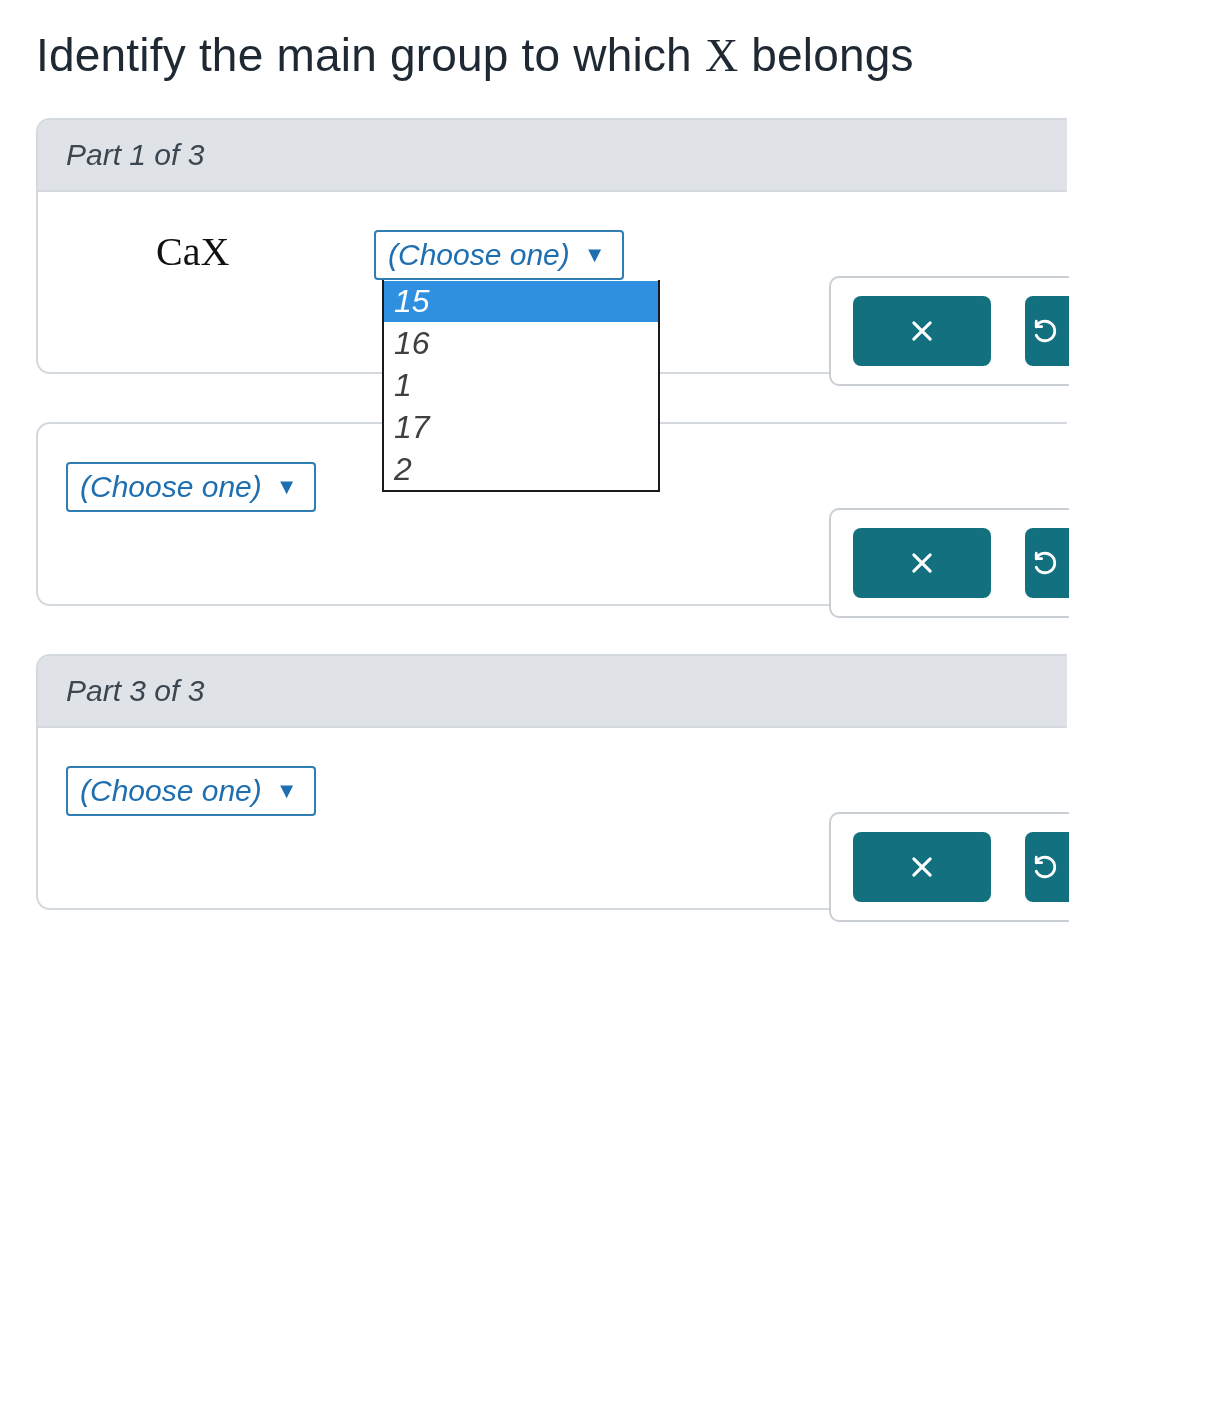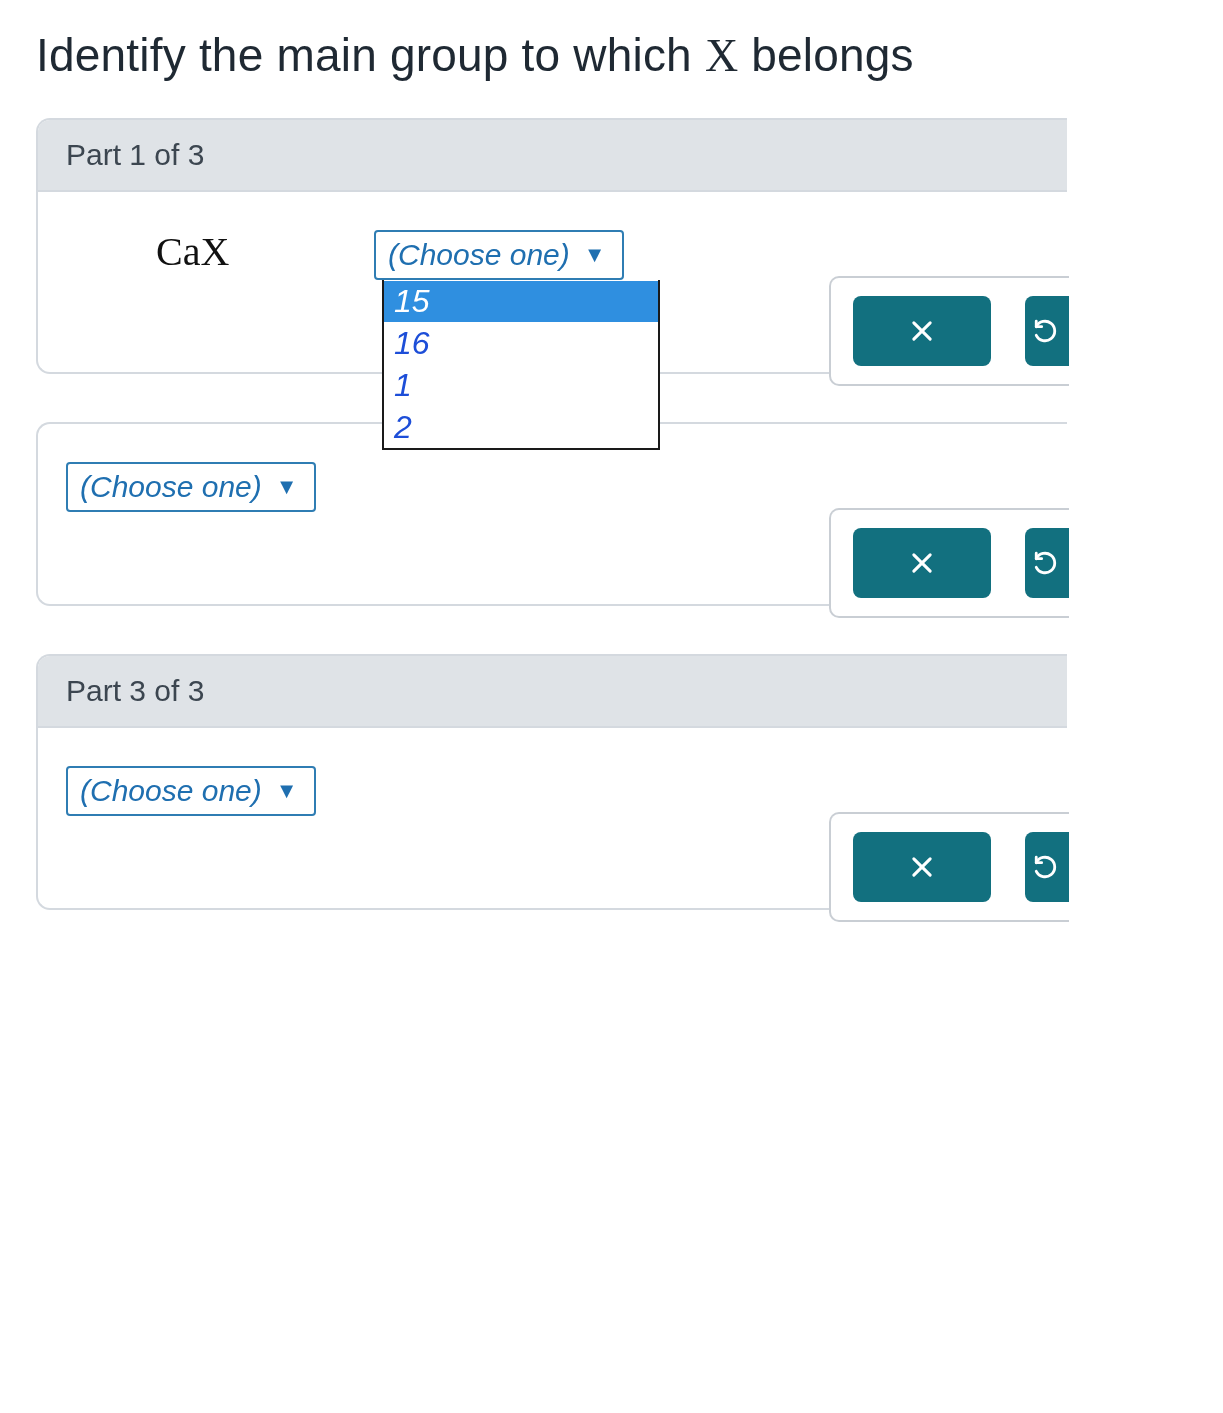--- a/index.html
+++ b/index.html
@@ -32,20 +32,21 @@
     margin-bottom: 48px;
     background: #fff;
   }
   .part-header {
     background: #dfe3e7;
     border-bottom: 2px solid #d4d9df;
     padding: 18px 28px;
     font-size: 30px;
     color: #3c4650;
     border-radius: 12px 0 0 0;
+    font-style: italic;
   }
   .part-body {
     padding: 38px 28px 60px 28px;
     display: flex;
     align-items: flex-start;
     gap: 28px;
     min-height: 180px;
   }
 
   .formula {
@@ -89,21 +90,21 @@
     width: 278px;
     border-left: 2px solid #1a1a1a;
     border-right: 2px solid #1a1a1a;
     border-bottom: 2px solid #1a1a1a;
     background: #fff;
     z-index: 50;
   }
   .dropdown-option {
     padding: 2px 10px 2px 10px;
     font-size: 32px;
-    color: #1d4ed8;
+    color: #404040;
     border-top: 1px solid #ffffff;
     cursor: pointer;
   }
   .dropdown-option.highlighted {
     background: #2f8fe0;
     color: #ffffff;
   }
 
   .actions-panel {
     position: absolute;
@@ -152,20 +153,21 @@
       <div class="formula">CaX</div>
       <div class="dropdown-wrap">
         <div class="dropdown-btn">
           <span>(Choose one)</span>
           <span class="caret">▼</span>
         </div>
         <div class="dropdown-menu">
           <div class="dropdown-option highlighted">15</div>
           <div class="dropdown-option">16</div>
           <div class="dropdown-option">1</div>
+          <div class="dropdown-option">17</div>
           <div class="dropdown-option">2</div>
         </div>
       </div>
     </div>
     <div class="actions-panel">
       <button class="action-btn" aria-label="clear">
         <span>
           <svg width="28" height="28" viewBox="0 0 24 24" fill="none" stroke="#ffffff" stroke-width="2.6" stroke-linecap="round">
               <line x1="5" y1="5" x2="19" y2="19"></line>
               <line x1="19" y1="5" x2="5" y2="19"></line>

